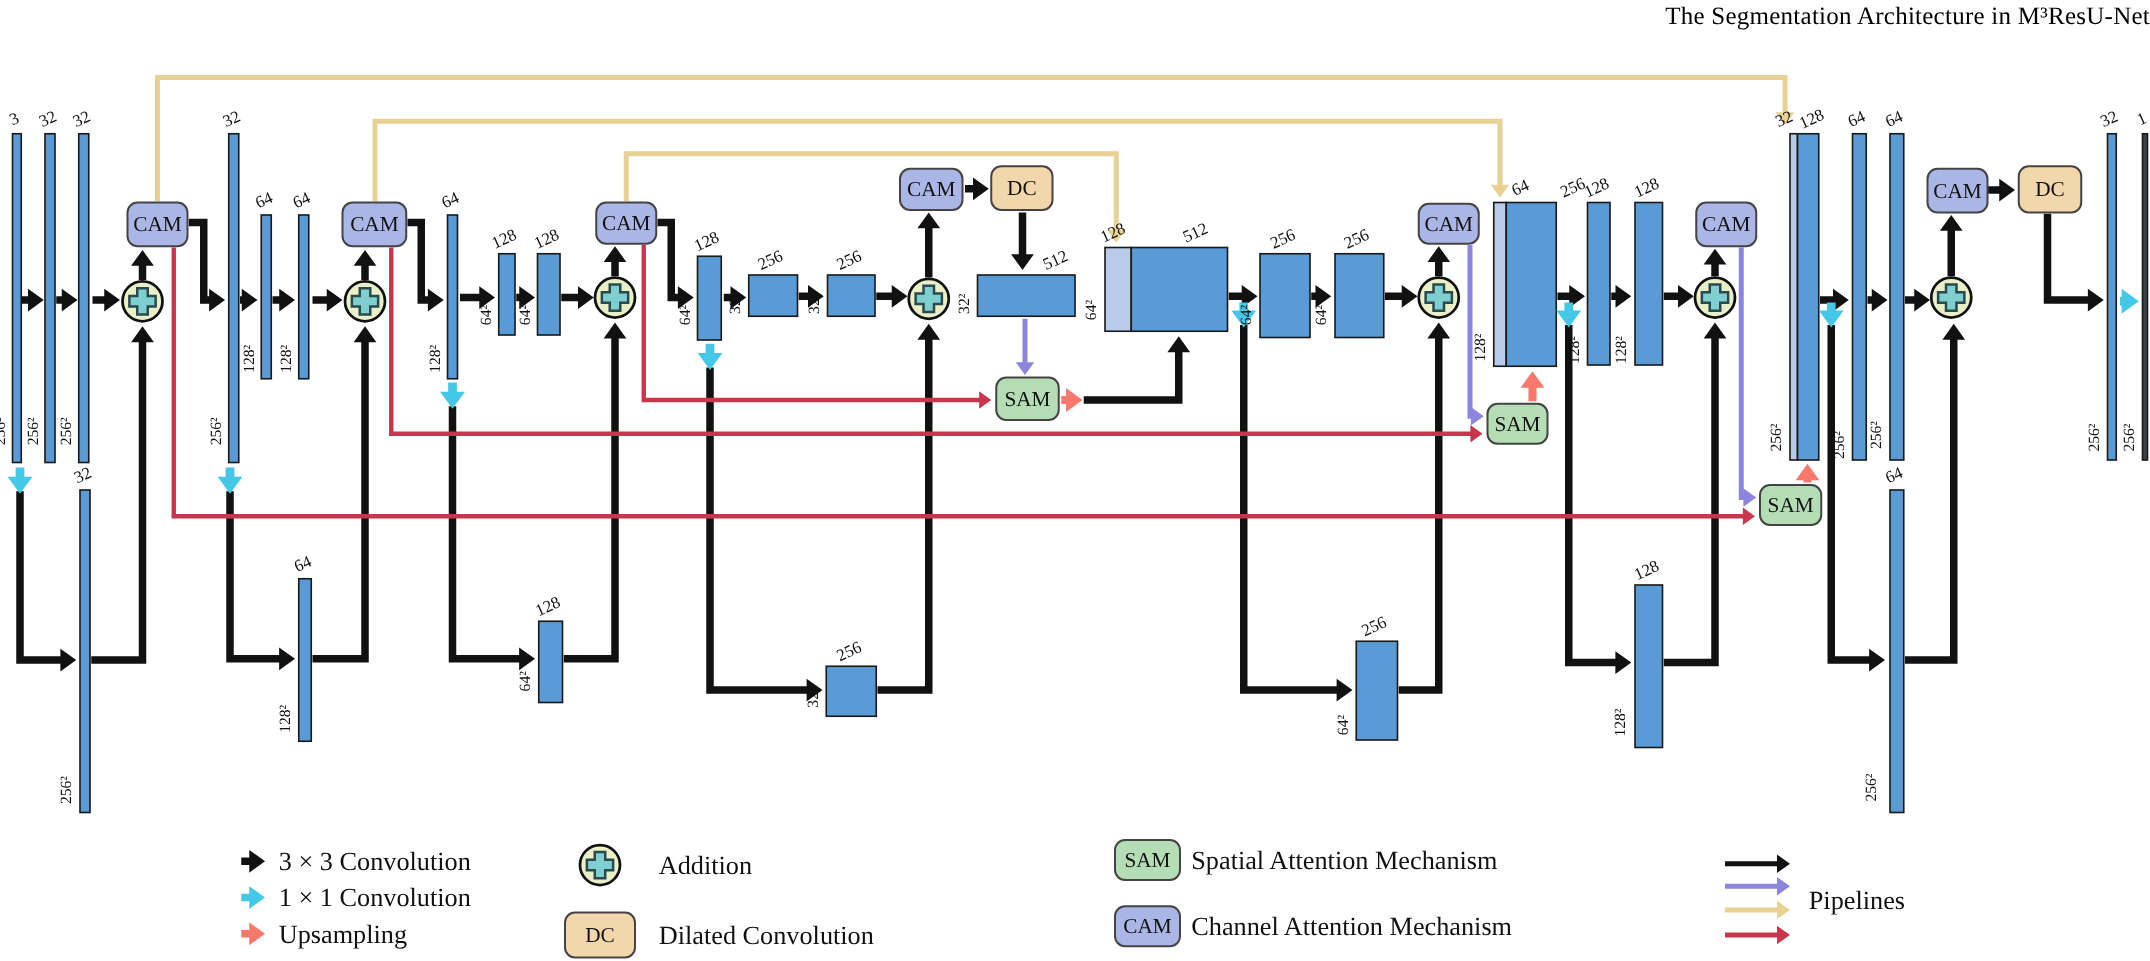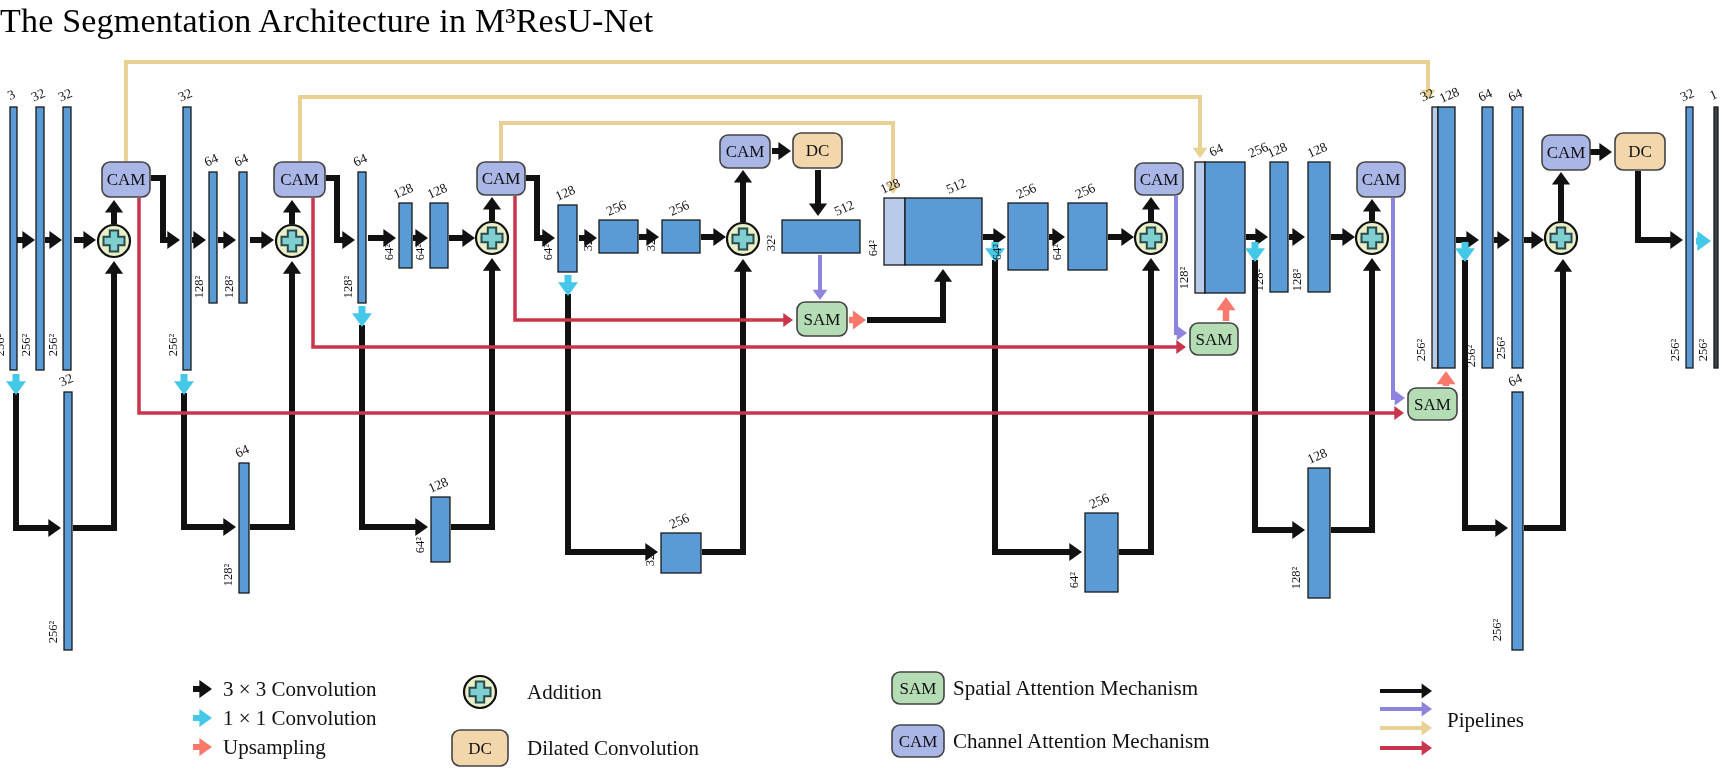--- a/index.html
+++ b/index.html
@@ -1,19 +1,19 @@
 <!DOCTYPE html>
 <html><head>
 <meta charset="utf-8">
 <style>
   html,body{margin:0;padding:0;background:#ffffff;}
   .canvas{position:relative;width:1720px;height:769px;background:#fff;overflow:hidden;
           font-family:"Liberation Serif",serif;}
-  .title{position:absolute;left:0;right:0;top:2px;text-align:left;
-         font-size:34px;color:#000;letter-spacing:.2px;}
+  .title{position:absolute;left:0;right:0;top:2px;text-align:right;
+         font-size:20px;color:#000;letter-spacing:.2px;}
   svg{position:absolute;left:0;top:0;}
   svg text{font-family:"Liberation Serif",serif;fill:#111;}
 </style>
 </head>
 <body>
 
 <div class="canvas">
   <div class="title">The Segmentation Architecture in M³ResU-Net</div>
   <svg id="diagram-svg" width="1720" height="769" viewBox="0 0 1720 769">
       <rect x="10" y="107" width="7" height="263" fill="#5b9bd5" stroke="#1a1a1a" stroke-width="1.3"></rect>

